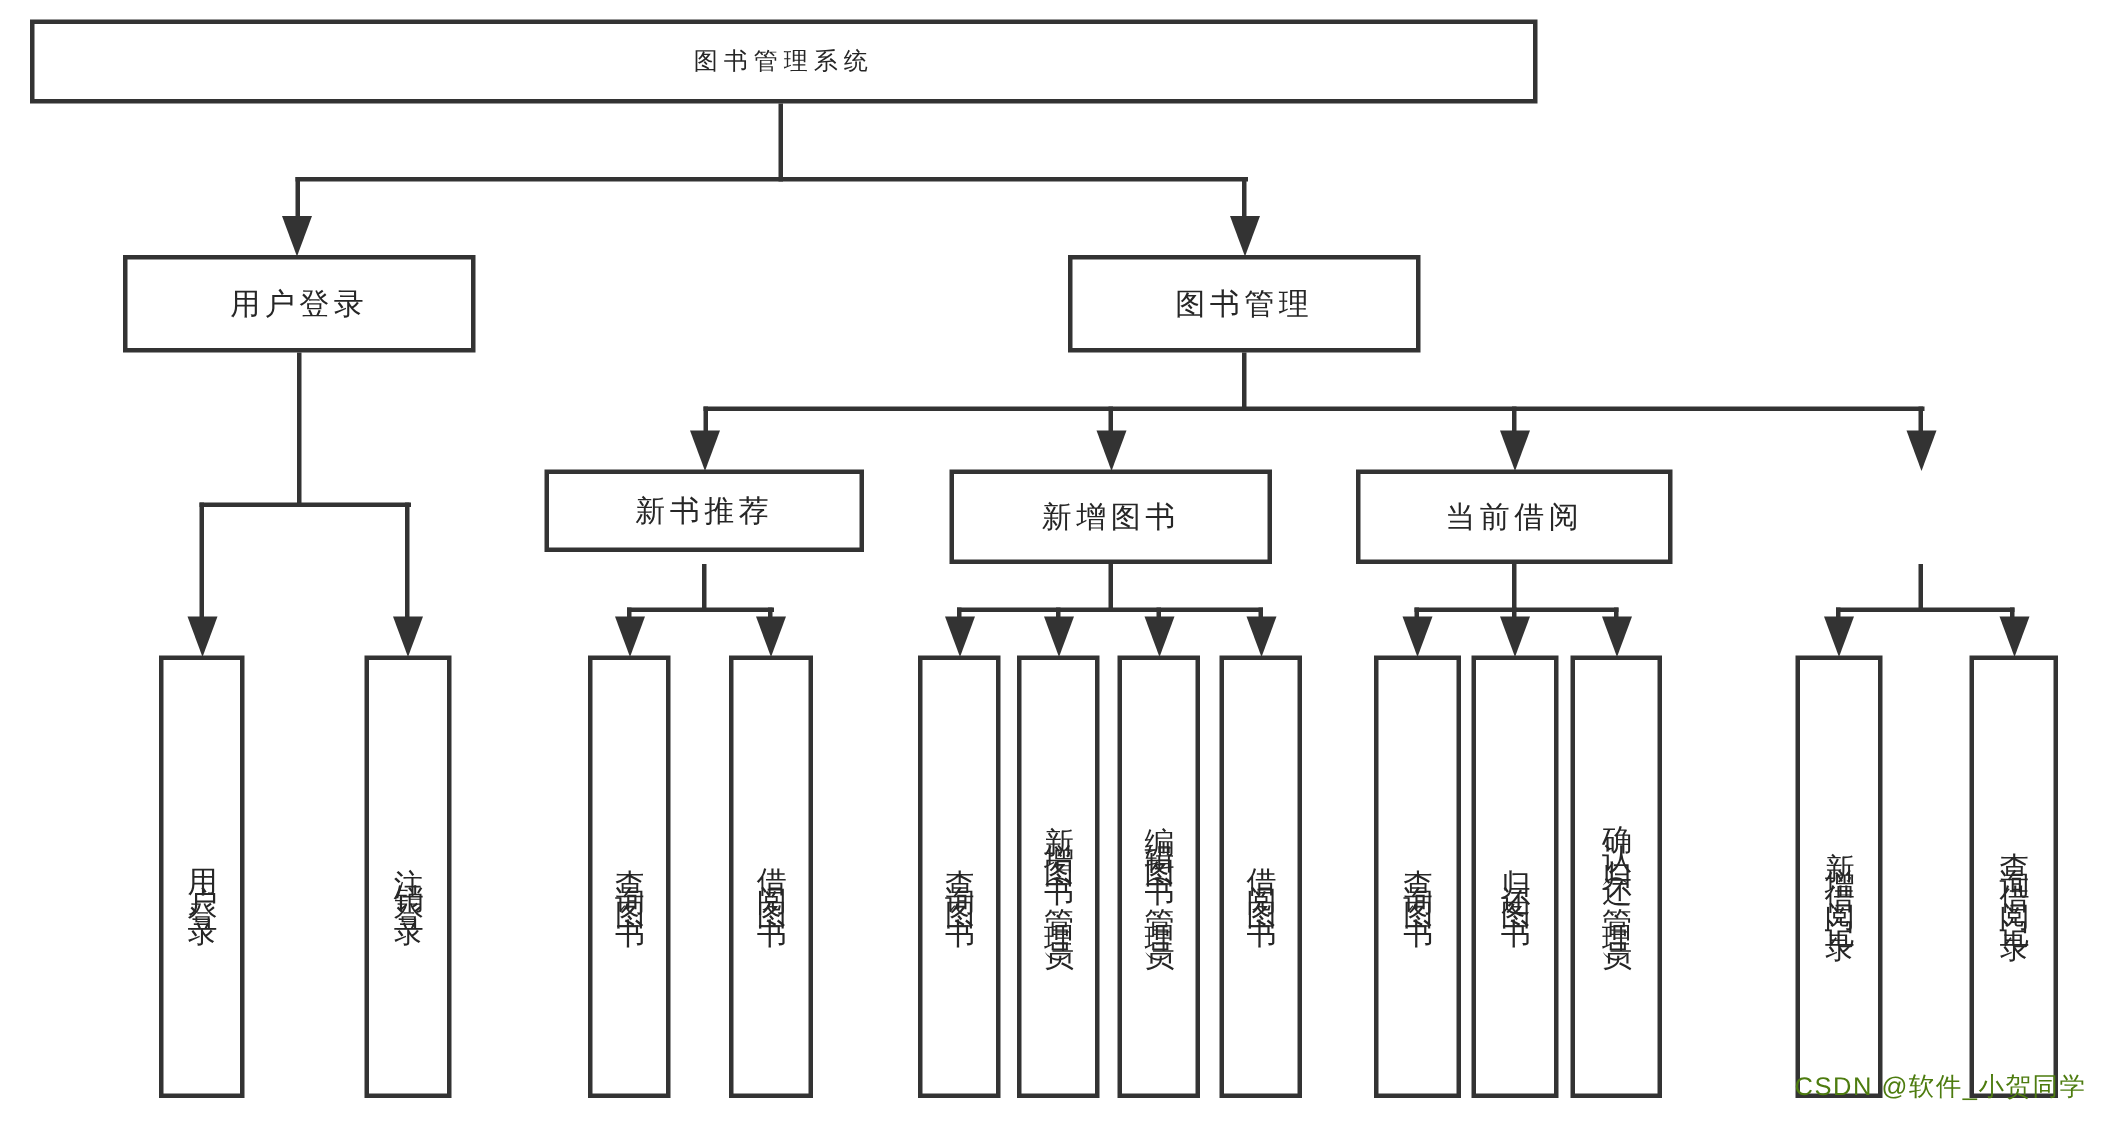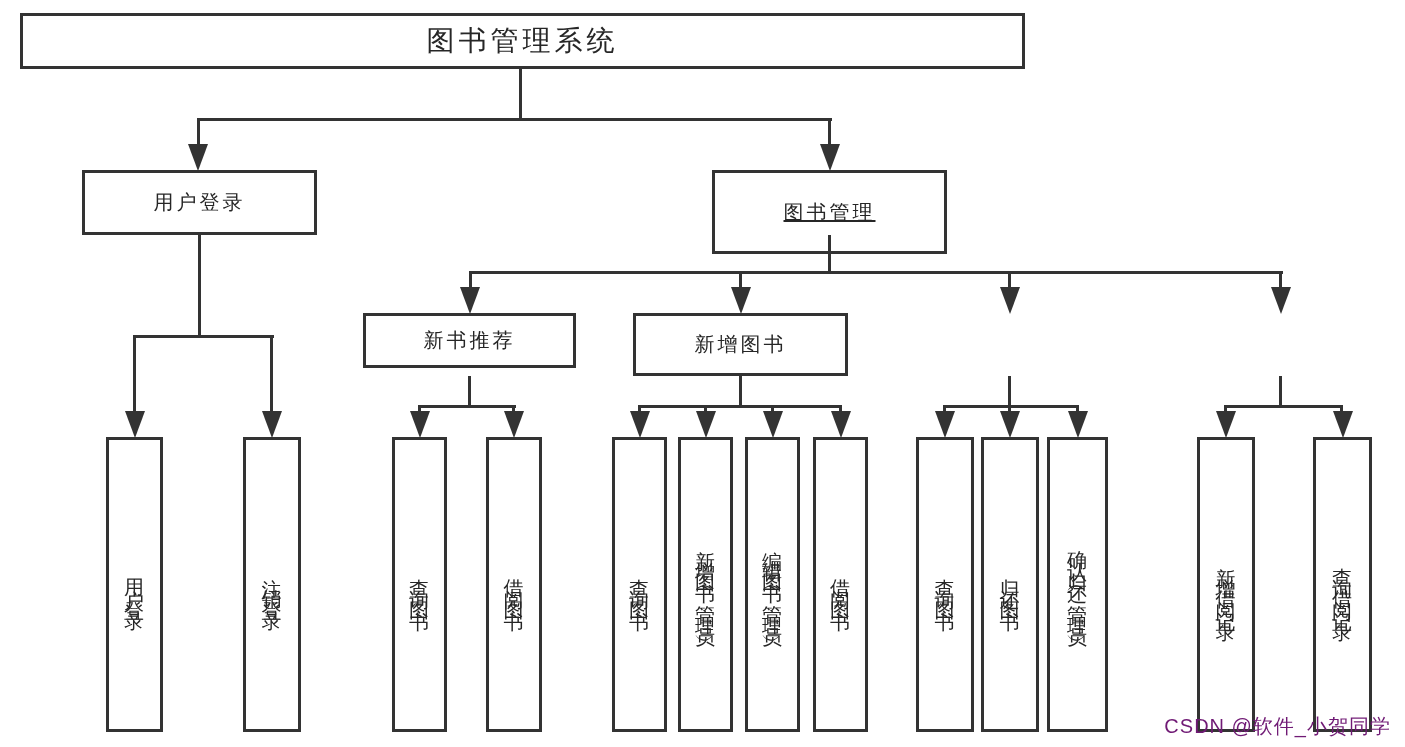--- a/index.html
+++ b/index.html
@@ -5,59 +5,62 @@
   html,body{margin:0;padding:0;background:#ffffff;}
   .canvas{
     position:relative;width:1405px;height:747px;background:#ffffff;
     font-family:"Liberation Sans",sans-serif;overflow:hidden;color:#262626;
   }
   .box{
     position:absolute;box-sizing:border-box;border:3px solid #333333;background:#ffffff;
     display:flex;align-items:center;justify-content:center;
   }
   .node{font-size:20px;letter-spacing:3px;}
-  .root-node{font-size:28px;letter-spacing:4px;text-align:right;}
+  .root-node{font-size:16px;letter-spacing:4px;text-align:right;}
   .leaf span{
     writing-mode:vertical-rl;text-orientation:mixed;
     font-size:20px;letter-spacing:11px;line-height:1;
   }
   .hline,.vline{position:absolute;background:#333333;}
   .hline{height:3px;}
   .vline{width:3px;}
   .arrow{
     position:absolute;width:0;height:0;
     border-left:10px solid transparent;border-right:10px solid transparent;
     border-top:27px solid #333333;
   }
   .watermark{
-    position:absolute;top:713px;right:14px;font-size:20px;letter-spacing:1px;
-    color:#701a75;z-index:5;white-space:nowrap;
+    position:absolute;top:713px;right:14px;font-size:17px;letter-spacing:1px;
+    color:#4d7c0f;z-index:5;white-space:nowrap;
   }
 </style>
 </head>
 <body>
 
 <div class="canvas">
 
   <div class="box node root-node" style="left:20px;top:13px;width:1005px;height:56px;">
     <span>图书管理系统</span>
   </div>
 
   <div class="box node" style="left:82px;top:170px;width:235px;height:65px;">
     <span>用户登录</span>
   </div>
-  <div class="box node" style="left:712px;top:170px;width:235px;height:84px;text-decoration:underline;">
+  <div class="box node" style="left:712px;top:170px;width:235px;height:65px;">
     <span>图书管理</span>
   </div>
 
   <div class="box node" style="left:363px;top:313px;width:213px;height:55px;">
     <span>新书推荐</span>
   </div>
   <div class="box node" style="left:633px;top:313px;width:215px;height:63px;">
     <span>新增图书</span>
+  </div>
+  <div class="box node" style="left:904px;top:313px;width:211px;height:63px;">
+    <span>当前借阅</span>
   </div>
 
   <div class="box leaf" style="left:106px;top:437px;width:57px;height:295px;">
     <span>用户登录</span>
   </div>
   <div class="box leaf" style="left:243px;top:437px;width:58px;height:295px;">
     <span>注销登录</span>
   </div>
 
   <div class="box leaf" style="left:392px;top:437px;width:55px;height:295px;">

